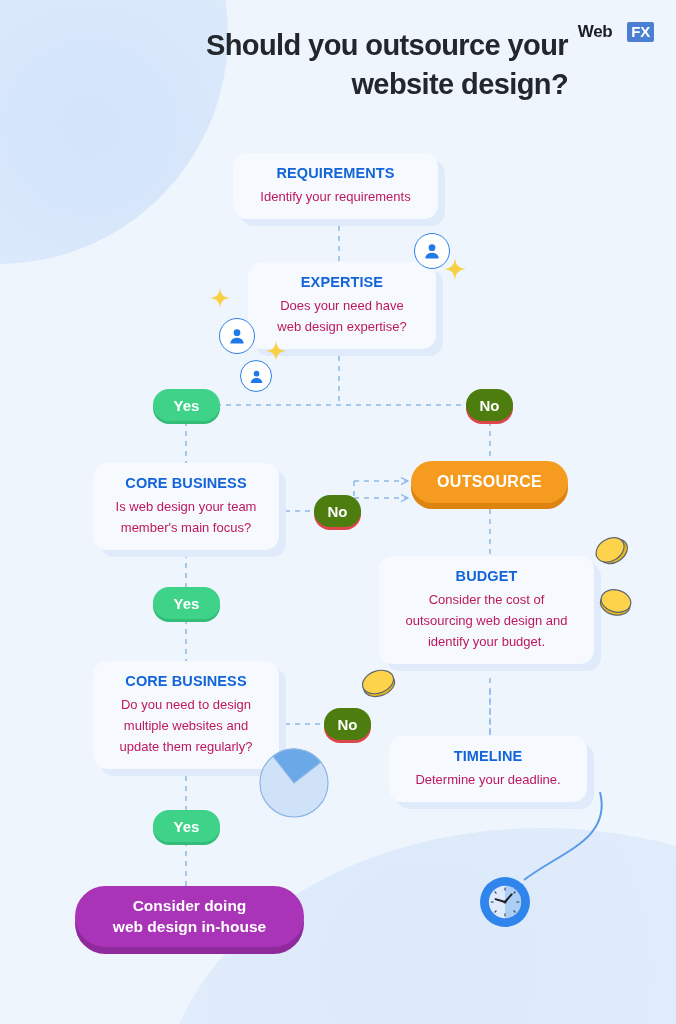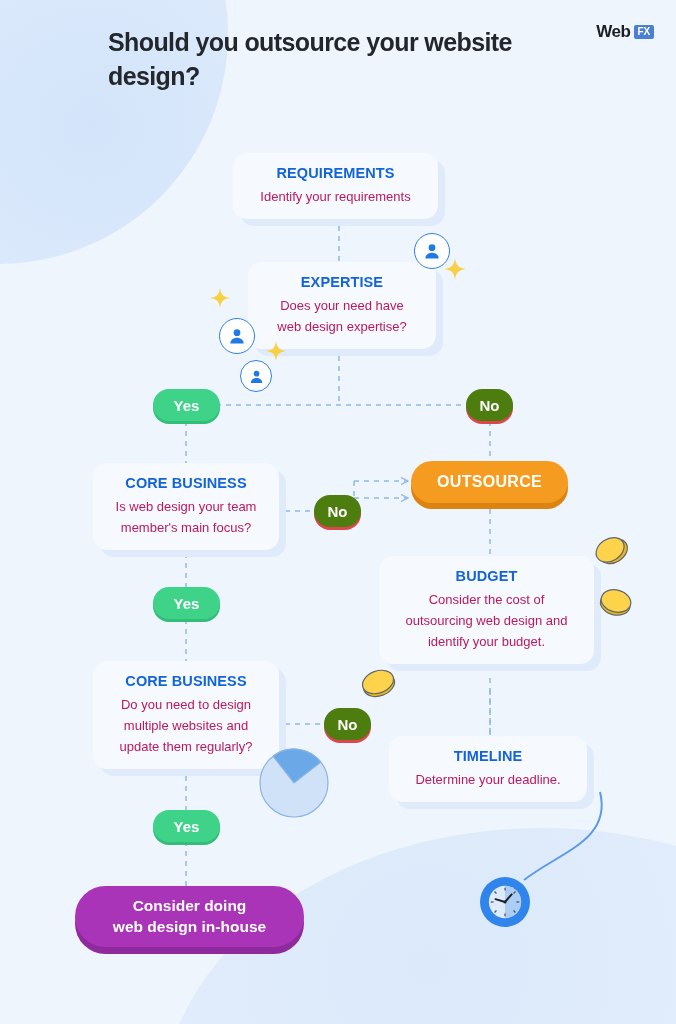--- a/index.html
+++ b/index.html
@@ -30,37 +30,37 @@
     border-radius: 50%;
     background: radial-gradient(circle at 35% 25%, #dbe9fa 0%, #e2edfc 50%, #e9f3fd 80%, #eef5fd 100%);
   }
 
   
   #header { position: absolute; left: 0; top: 0; width: 676px; height: 110px; z-index: 6; }
   #page-title {
     position: absolute;
     left: 108px; top: 26px;
     width: 460px;
-    text-align: left;
-    font-size: 25px;
+    text-align: right;
+    font-size: 29px;
     font-weight: 700;
     line-height: 1.34;
     letter-spacing: -0.6px;
     color: #23262b;
   }
   #logo {
     position: absolute;
     right: 22px; top: 22px;
-    display: flex; align-items: center; gap: 3px;
+    display: flex; align-items: center; gap: 15px;
   }
   #logo .logo-web {
     font-size: 17px; font-weight: 700; color: #1b1d21; letter-spacing: -0.4px;
   }
   #logo .logo-fx {
-    font-size: 10px; font-weight: 700; color: #ffffff;
+    font-size: 15px; font-weight: 700; color: #ffffff;
     background: #4a7fd4;
     border-radius: 2px;
     padding: 1px 4px 2px 4px;
     letter-spacing: -0.2px;
   }
 
   
   #flow { position: absolute; inset: 0; z-index: 4; }
   #connectors { position: absolute; left: 0; top: 0; width: 676px; height: 1024px; z-index: 3; }
 

